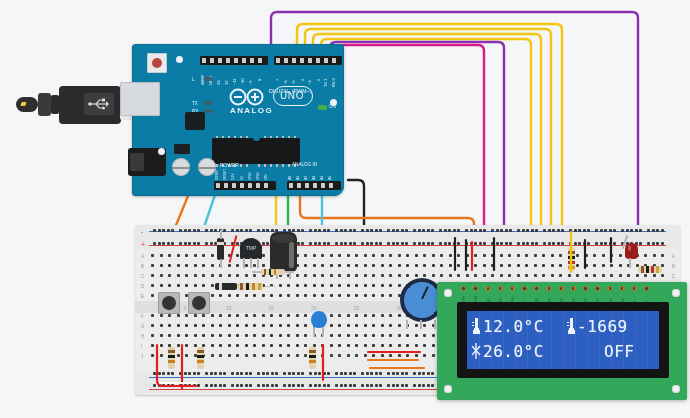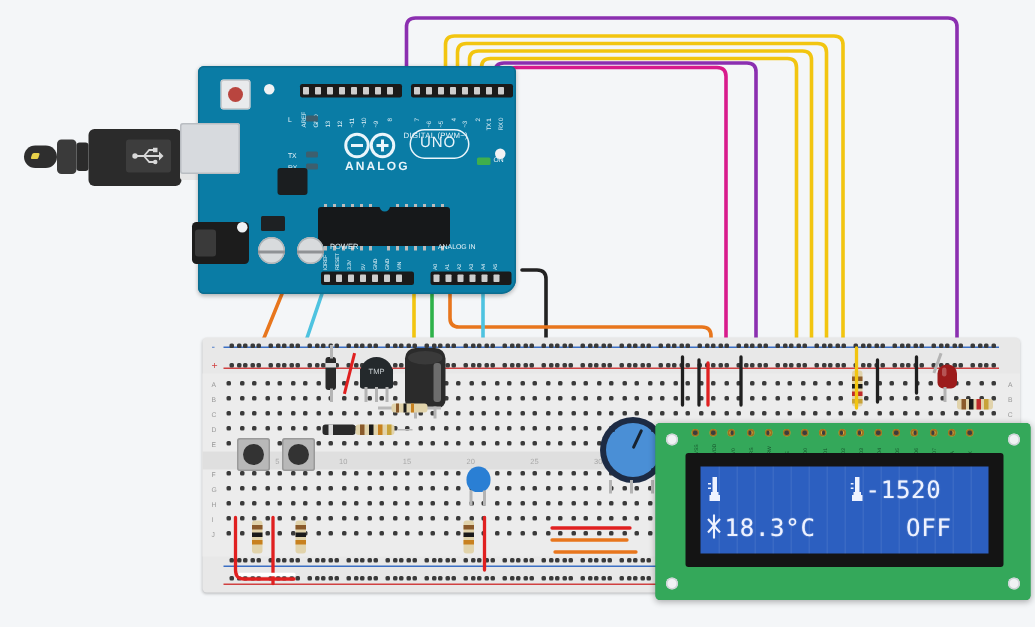--- a/index.html
+++ b/index.html
@@ -1676,36 +1676,37 @@
             <span class="lcdcol" style="left: 180px;"></span>
           </div>
 
         <svg style="position:absolute;left:5px;top:6px;width:9px;height:18px;" viewBox="0 0 9 18">
           <rect x="3" y="1" width="3" height="10" fill="#eef2ff"></rect>
           <rect x="2" y="11" width="5" height="2" fill="#eef2ff"></rect>
           <rect x="1" y="13" width="7" height="4" fill="#eef2ff"></rect>
           <rect x="0" y="5" width="2" height="1" fill="#eef2ff"></rect>
           <rect x="0" y="8" width="2" height="1" fill="#eef2ff"></rect>
         </svg>
+        <div class="lcdtext" style="left:16px;top:6px;">12.0°C</div>
 
         <svg style="position:absolute;left:100px;top:6px;width:9px;height:18px;" viewBox="0 0 9 18">
           <rect x="3" y="1" width="3" height="10" fill="#eef2ff"></rect>
           <rect x="2" y="11" width="5" height="2" fill="#eef2ff"></rect>
           <rect x="1" y="13" width="7" height="4" fill="#eef2ff"></rect>
           <rect x="0" y="5" width="2" height="1" fill="#eef2ff"></rect>
           <rect x="0" y="8" width="2" height="1" fill="#eef2ff"></rect>
         </svg>
-        <div class="lcdtext" style="left:110px;top:6px;">-1520</div>
+        <div class="lcdtext" style="left:110px;top:6px;">-1669</div>
 
         <svg style="position:absolute;left:4px;top:31px;width:10px;height:18px;" viewBox="0 0 10 18">
           <g stroke="#eef2ff" stroke-width="1.4">
             <path d="M5,1 L5,17"></path>
             <path d="M1,4 L9,13"></path>
             <path d="M9,4 L1,13"></path>
           </g>
         </svg>
-        <div class="lcdtext" style="left:16px;top:31px;">18.3°C</div>
+        <div class="lcdtext" style="left:16px;top:31px;">26.0°C</div>
         <div class="lcdtext" style="left:137px;top:31px;">OFF</div>
       </div>
     </div>
   </div>
 
 </div>
 
 </body></html>

